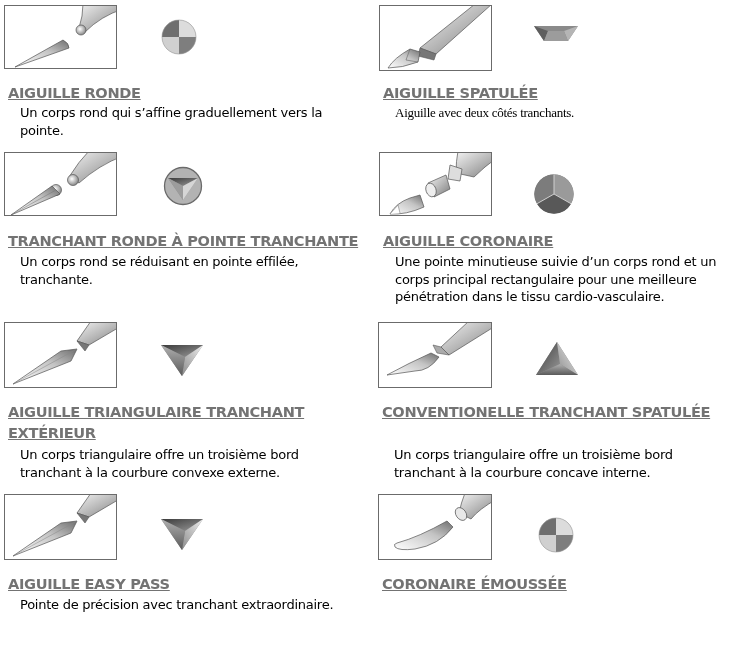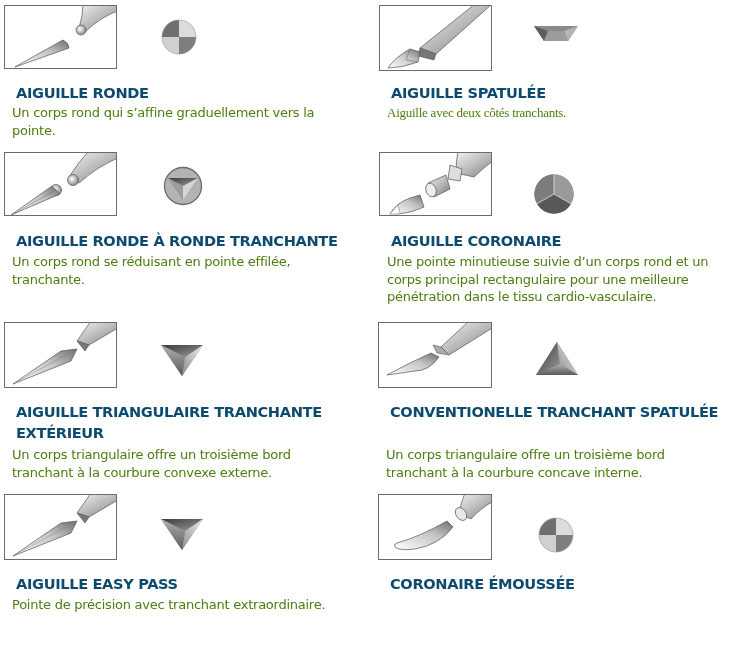--- a/index.html
+++ b/index.html
@@ -3,23 +3,23 @@
 <meta charset="utf-8">
 <style>
   html, body { margin:0; padding:0; background:#ffffff; }
   body { width:732px; height:659px; position:relative; overflow:hidden;
          font-family:"DejaVu Sans", "Liberation Sans", sans-serif; color:#333; }
   .card { position:absolute; width:360px; }
   .pic { position:absolute; left:0; top:0; width:113px; height:64px;
          border:1.5px solid #6b6b6b; background:#fff; box-sizing:border-box; overflow:hidden; }
   .pic svg, .sec svg { display:block; }
   .sec { position:absolute; }
-  .title { position:absolute; left:12px; font-weight:bold; font-size:14.6px; line-height:21px;
-           color:#0c4a6e; letter-spacing:-0.35px; white-space:nowrap; }
-  .desc { position:absolute; left:8px; font-size:13px; line-height:17.5px; color:#4d7c0f;
+  .title { position:absolute; left:4px; font-weight:bold; font-size:14.6px; line-height:21px;
+           color:#737373; letter-spacing:-0.35px; white-space:nowrap;text-decoration:underline; }
+  .desc { position:absolute; left:16px; font-size:13px; line-height:17.5px; color:#000000;
           letter-spacing:-0.25px; }
 </style>
 </head>
 <body>
 
 <svg width="0" height="0" style="position:absolute">
   <defs>
     <linearGradient id="gShaft" x1="0" y1="0" x2="1" y2="1">
       <stop offset="0" stop-color="#f4f4f4"></stop>
       <stop offset="0.5" stop-color="#b9b9b9"></stop>
@@ -104,21 +104,21 @@
   </div>
   <div class="sec" style="left:159px; top:14px;">
     <svg width="40" height="40" viewBox="0 0 40 40">
       <circle cx="20" cy="20" r="18.5" fill="#b3b3b3" stroke="#6a6a6a" stroke-width="1.3"></circle>
       <polygon points="5,12 35,12 20,34" fill="#8e8e8e"></polygon>
       <polygon points="5,12 35,12 20,20" fill="url(#gFaceA)"></polygon>
       <polygon points="35,12 20,20 20,34" fill="#d6d6d6"></polygon>
       <polygon points="5,12 20,20 20,34" fill="#9c9c9c"></polygon>
     </svg>
   </div>
-  <div class="title" style="top:78px;">AIGUILLE RONDE À RONDE TRANCHANTE</div>
+  <div class="title" style="top:78px;">TRANCHANT RONDE À POINTE TRANCHANTE</div>
   <div class="desc" style="top:101px; width:310px;">Un corps rond se réduisant en pointe effilée, tranchante.</div>
 </div>
 
 <div class="card" style="left:379px; top:152px; height:160px;">
   <div class="pic" style="height:64px;">
     <svg width="113" height="64" viewBox="0 0 113 64">
       <path d="M78 -2 L118 -2 L118 4 Q104 14 94 24 L76 20 Q76 8 78 -2Z" fill="url(#gShaft)" stroke="#555" stroke-width="0.7"></path>
       <path d="M70 12 L82 16 L80 28 L68 26Z" fill="#ddd" stroke="#555" stroke-width="0.7"></path>
       <path d="M48 30 L66 22 L70 36 L54 44Z" fill="url(#gShaft)" stroke="#555" stroke-width="0.7"></path>
       <ellipse cx="51" cy="37" rx="5" ry="7" fill="#eee" stroke="#555" stroke-width="0.7" transform="rotate(-20 51 37)"></ellipse>
@@ -152,21 +152,21 @@
   </div>
   <div class="sec" style="left:157px; top:23px;">
     <svg width="42" height="32" viewBox="0 0 42 32">
       <polygon points="0,0 42,0 21,31" fill="#8a8a8a"></polygon>
       <polygon points="0,0 42,0 24,12" fill="url(#gFaceA)"></polygon>
       <polygon points="42,0 24,12 21,31" fill="url(#gFaceB)"></polygon>
       <polygon points="0,0 24,12 21,31" fill="url(#gFaceC)"></polygon>
     </svg>
   </div>
   <div class="title" style="top:79px;">
-    <div>AIGUILLE TRIANGULAIRE TRANCHANTE</div>
+    <div>AIGUILLE TRIANGULAIRE TRANCHANT</div>
     <div>EXTÉRIEUR</div>
   </div>
   <div class="desc" style="top:124px; width:320px;">Un corps triangulaire offre un troisième bord tranchant à la courbure convexe externe.</div>
 </div>
 
 <div class="card" style="left:378px; top:322px; height:165px;">
   <div class="pic" style="width:114px; height:66px;">
     <svg width="114" height="66" viewBox="0 0 114 66">
       <path d="M90 -2 L118 -2 L118 2 L70 32 L62 24 Z" fill="url(#gShaft)" stroke="#555" stroke-width="0.7"></path>
       <path d="M54 22 L62 24 L70 32 L58 30Z" fill="#aaa" stroke="#555" stroke-width="0.6"></path>

